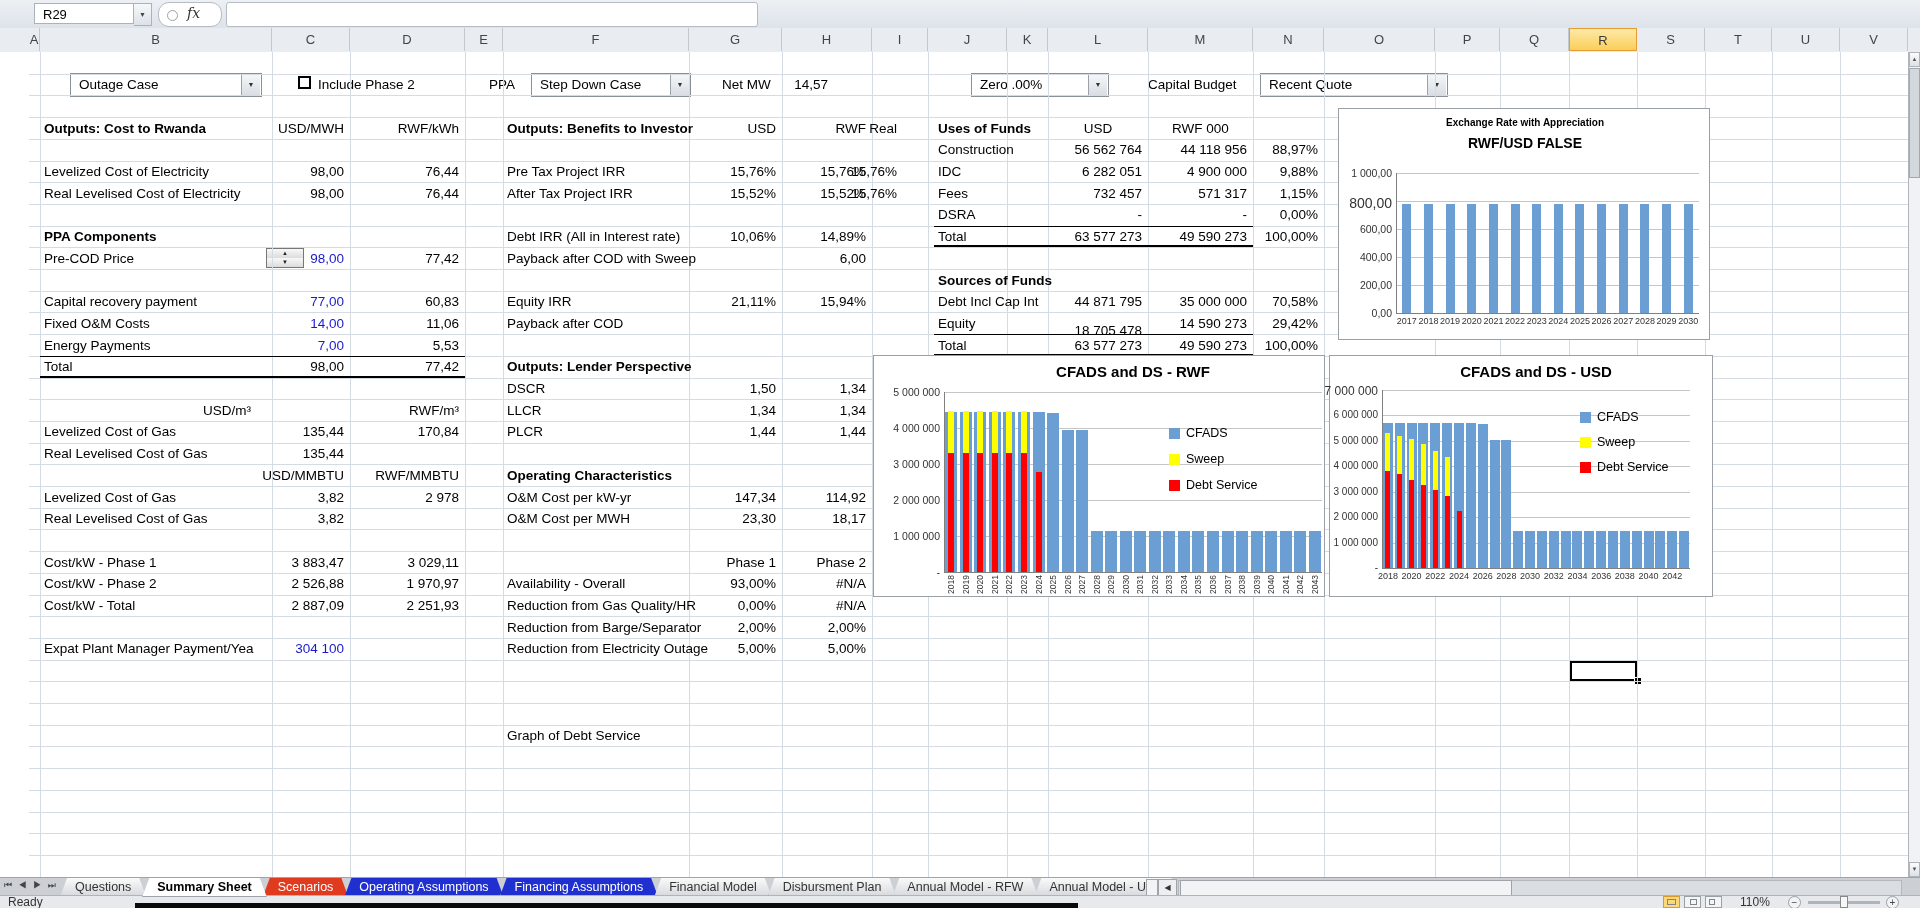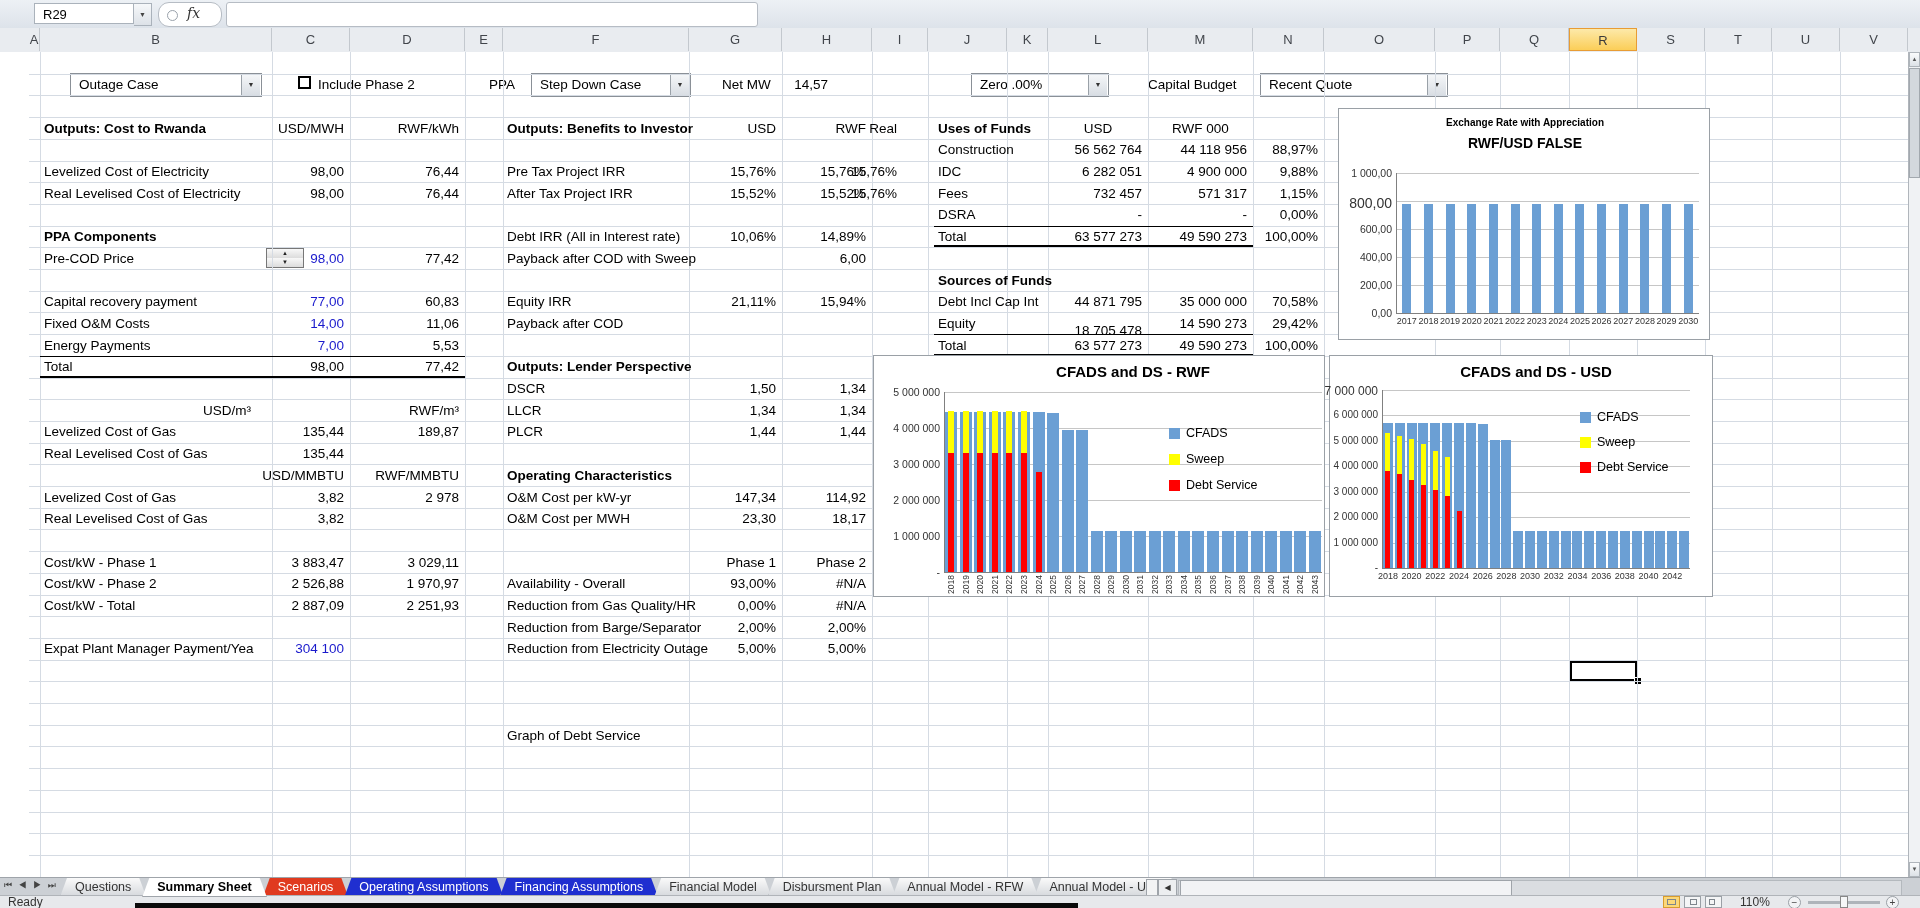--- a/index.html
+++ b/index.html
@@ -292,21 +292,21 @@
       <div class="cell clip" style="top: 284.6px; left: 44px; max-width: 252px;">Energy Payments</div>
       <div class="cell r u" style="top: 284.6px; left: 90px; width: 254px;">7,00</div>
       <div class="cell r" style="top: 284.6px; left: 205px; width: 254px;">5,53</div>
       <div class="cell clip" style="top: 306.3px; left: 44px; max-width: 252px;">Total</div>
       <div class="cell r" style="top: 306.3px; left: 90px; width: 254px;">98,00</div>
       <div class="cell r" style="top: 306.3px; left: 205px; width: 254px;">77,42</div>
       <div class="cell r" style="top: 349.7px; left: 100px; width: 254px; text-align: center;">USD/m³</div>
       <div class="cell r" style="top: 349.7px; left: 205px; width: 254px;">RWF/m³</div>
       <div class="cell clip" style="top: 371.4px; left: 44px; max-width: 252px;">Levelized Cost of Gas</div>
       <div class="cell r" style="top: 371.4px; left: 90px; width: 254px;">135,44</div>
-      <div class="cell r" style="top: 371.4px; left: 205px; width: 254px;">189,87</div>
+      <div class="cell r" style="top: 371.4px; left: 205px; width: 254px;">170,84</div>
       <div class="cell clip" style="top: 393.1px; left: 44px; max-width: 252px;">Real Levelised Cost of Gas</div>
       <div class="cell r" style="top: 393.1px; left: 90px; width: 254px;">135,44</div>
       <div class="cell r" style="top: 414.8px; left: 90px; width: 254px;">USD/MMBTU</div>
       <div class="cell r" style="top: 414.8px; left: 205px; width: 254px;">RWF/MMBTU</div>
       <div class="cell clip" style="top: 436.5px; left: 44px; max-width: 252px;">Levelized Cost of Gas</div>
       <div class="cell r" style="top: 436.5px; left: 90px; width: 254px;">3,82</div>
       <div class="cell r" style="top: 436.5px; left: 205px; width: 254px;">2 978</div>
       <div class="cell clip" style="top: 458.2px; left: 44px; max-width: 252px;">Real Levelised Cost of Gas</div>
       <div class="cell r" style="top: 458.2px; left: 90px; width: 254px;">3,82</div>
       <div class="cell clip" style="top: 501.6px; left: 44px; max-width: 252px;">Cost/kW - Phase 1</div>

